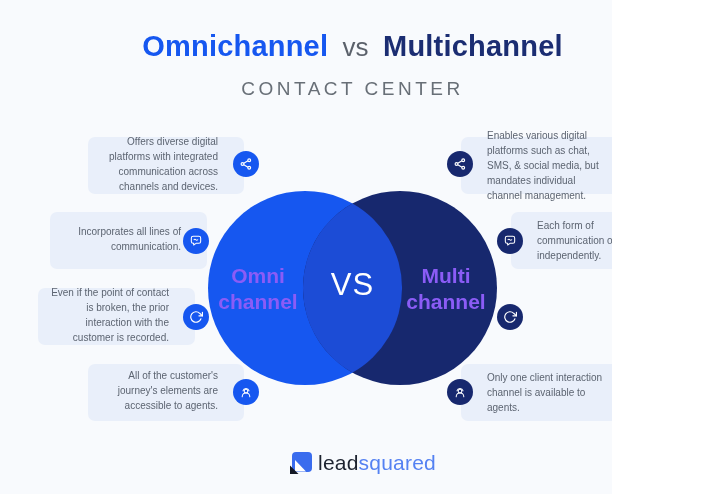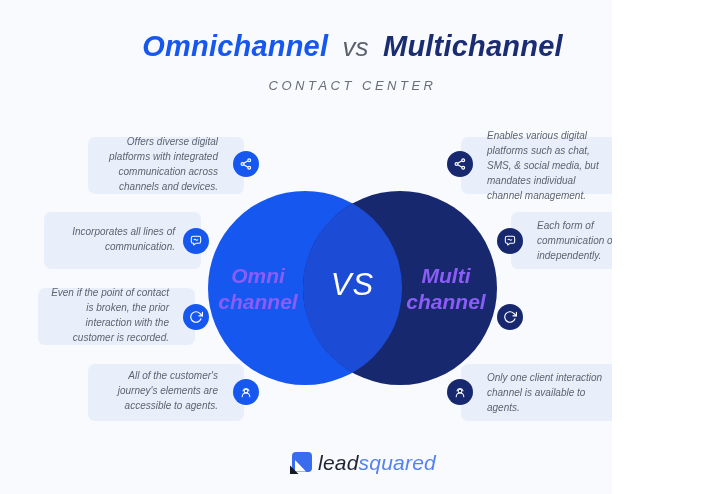--- a/index.html
+++ b/index.html
@@ -1,35 +1,35 @@
 <!DOCTYPE html>
 <html><head>
 <meta charset="utf-8">
 <style>
   html,body{margin:0;padding:0;}
   .stage{
     position:relative;width:612px;height:494px;background:#f8fafd;
-    font-family:"Liberation Sans",sans-serif;overflow:hidden;font-style:italic;
+    font-family:"Liberation Sans",sans-serif;overflow:hidden;
   }
   
   .title{position:absolute;top:30px;left:0;width:705px;text-align:center;
     font-size:29px;font-weight:700;letter-spacing:.2px;}
   .title .t-omni{color:#1657f0;}
   .title .t-vs{color:#5b616b;font-weight:400;font-size:26px;padding:0 6px;}
   .title .t-multi{color:#1b2d72;}
   .subtitle{position:absolute;top:78px;left:0;width:705px;text-align:center;
-    font-size:13px;letter-spacing:3.5px;color:#686f77;}
+    font-size:19px;letter-spacing:3.5px;color:#686f77;}
   
   .info-box{position:absolute;background:#e9effa;border-radius:7px;height:57px;
     display:flex;align-items:center;color:#5c6471;font-size:10px;line-height:1.5;}
   .info-box p{margin:0;width:100%;}
   .box-left{justify-content:flex-end;text-align:right;padding:0 26px 4px 10px;box-sizing:border-box;}
   .box-right{justify-content:flex-start;text-align:left;padding:0 12px 0 26px;box-sizing:border-box;}
   .b-l1{left:88px;top:137px;width:156px;}
-  .b-l2{left:44px;top:212px;width:157px;}
+  .b-l2{left:50px;top:212px;width:157px;}
   .b-l3{left:38px;top:288px;width:157px;}
   .b-l4{left:88px;top:364px;width:156px;justify-content:flex-end;}
   .b-r1{left:461px;top:137px;width:160px;}
   .b-r2{left:511px;top:212px;width:157px;}
   .b-r3{left:511px;top:288px;width:157px;}
   .b-r4{left:461px;top:364px;width:160px;}
   
   .badge{position:absolute;width:26px;height:26px;border-radius:50%;
     display:flex;align-items:center;justify-content:center;z-index:3;}
   .badge svg{width:14px;height:14px;display:block;}

